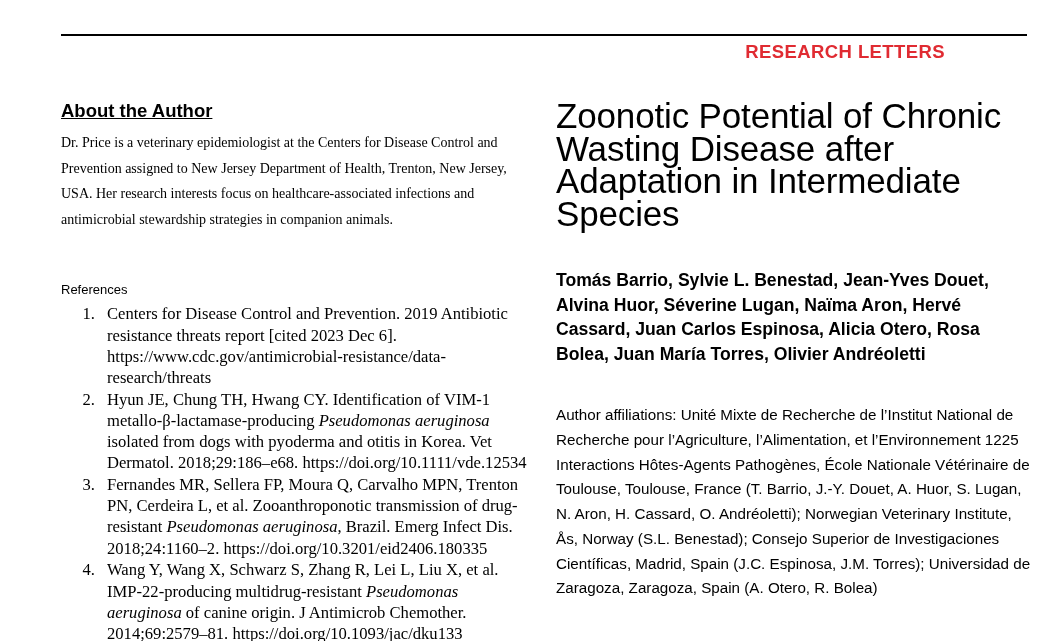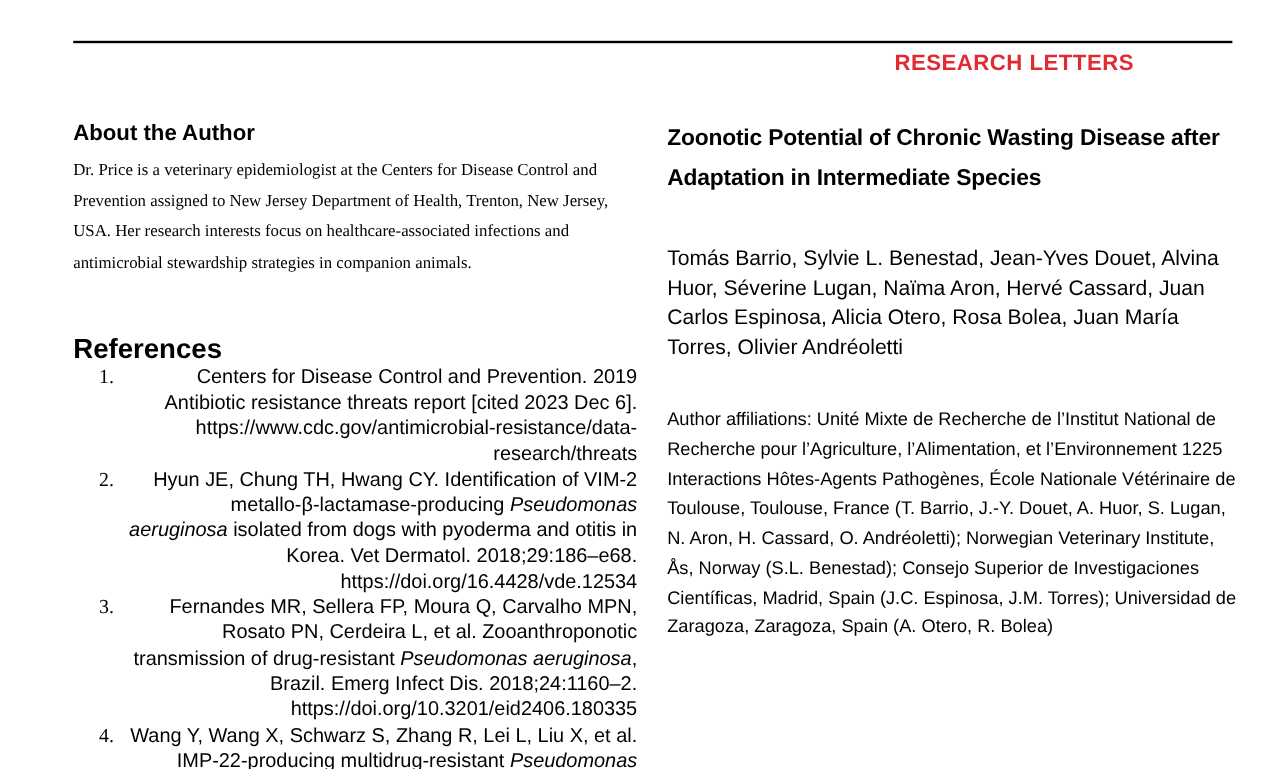--- a/index.html
+++ b/index.html
@@ -57,78 +57,78 @@
   }
 
   
   .sec-head {
     font-family: "Liberation Sans", sans-serif;
     font-size: 18.5px;
     font-weight: 700;
     line-height: 22px;
     margin: 0 0 8px 0;
     color: #000;
+    text-decoration: underline;
   }
   .about-body {
     font-family: "Liberation Serif", serif;
     font-size: 14px;
     line-height: 25.6px;
     margin: 0;
     color: #000;
   }
   .refs-head {
     font-family: "Liberation Sans", sans-serif;
-    font-size: 23px;
-    font-weight: 700;
+    font-size: 13px;
+    font-weight: 400;
     line-height: 22px;
     margin: 47px 0 2px 0;
   }
   ol.reflist {
     margin: 0;
     padding: 0;
     list-style: none;
     counter-reset: refnum;
   }
   ol.reflist > li {
     position: relative;
     counter-increment: refnum;
     padding-left: 46px;
-    font-family: Liberation Sans, sans-serif;
+    font-family: Liberation Serif, serif;
     font-size: 16.6px;
     line-height: 21.2px;
     margin: 0 0 0.5px 0;
-    text-align: right;
   }
   ol.reflist > li::before {
     content: counter(refnum) ".";
     position: absolute;
     left: 12px;
     top: 0;
     width: 22px;
     text-align: right;
     font-family: "Liberation Serif", serif;
     font-size: 16.6px;
     line-height: 21.2px;
   }
   .it { font-style: italic; }
 
   
   .art-title {
     font-family: "Liberation Sans", sans-serif;
-    font-size: 19px;
-    font-weight: 700;
+    font-size: 35px;
+    font-weight: 400;
     line-height: 32.5px;
     letter-spacing: -0.15px;
     margin: 0;
     color: #000;
   }
   .art-authors {
     font-family: "Liberation Sans", sans-serif;
     font-size: 17.6px;
-    font-weight: 400;
+    font-weight: 700;
     line-height: 24.6px;
     margin: 38px 0 0 0;
     color: #000;
   }
   .art-affil {
     font-family: "Liberation Sans", sans-serif;
     font-size: 15.2px;
     font-weight: 400;
     line-height: 24.7px;
     margin: 37px 0 0 0;
@@ -154,22 +154,22 @@
   <div class="col-left">
 
     <h2 class="sec-head">About the Author</h2>
 
     <p class="about-body">Dr. Price is a veterinary epidemiologist at the Centers for Disease Control and Prevention assigned to New Jersey Department of Health, Trenton, New Jersey, USA. Her research interests focus on healthcare-associated infections and antimicrobial stewardship strategies in companion animals.</p>
 
     <h2 class="refs-head">References</h2>
 
     <ol class="reflist" id="reflist">
         <li><span>Centers for Disease Control and Prevention. 2019 Antibiotic resistance threats report [cited 2023 Dec 6]. https://www.cdc.gov/antimicrobial-resistance/data-research/threats</span></li>
-        <li><span>Hyun JE, Chung TH, Hwang CY. Identification of VIM-2 metallo-β-lactamase-producing </span><span class="it">Pseudomonas aeruginosa</span><span> isolated from dogs with pyoderma and otitis in Korea. Vet Dermatol. 2018;29:186–e68. https://doi.org/16.4428/vde.12534</span></li>
-        <li><span>Fernandes MR, Sellera FP, Moura Q, Carvalho MPN, Rosato PN, Cerdeira L, et al. Zooanthroponotic transmission of drug-resistant </span><span class="it">Pseudomonas aeruginosa</span><span>, Brazil. Emerg Infect Dis. 2018;24:1160–2. https://doi.org/10.3201/eid2406.180335</span></li>
+        <li><span>Hyun JE, Chung TH, Hwang CY. Identification of VIM-1 metallo-β-lactamase-producing </span><span class="it">Pseudomonas aeruginosa</span><span> isolated from dogs with pyoderma and otitis in Korea. Vet Dermatol. 2018;29:186–e68. https://doi.org/10.1111/vde.12534</span></li>
+        <li><span>Fernandes MR, Sellera FP, Moura Q, Carvalho MPN, Trenton PN, Cerdeira L, et al. Zooanthroponotic transmission of drug-resistant </span><span class="it">Pseudomonas aeruginosa</span><span>, Brazil. Emerg Infect Dis. 2018;24:1160–2. https://doi.org/10.3201/eid2406.180335</span></li>
         <li><span>Wang Y, Wang X, Schwarz S, Zhang R, Lei L, Liu X, et al. IMP-22-producing multidrug-resistant </span><span class="it">Pseudomonas aeruginosa</span><span> of canine origin. J Antimicrob Chemother. 2014;69:2579–81. https://doi.org/10.1093/jac/dku133</span></li>
       </ol>
   </div>
 
   <div class="col-right">
 
     <h1 class="art-title">Zoonotic Potential of Chronic Wasting Disease after Adaptation in Intermediate Species</h1>
 
     <p class="art-authors">Tomás Barrio, Sylvie L. Benestad, Jean-Yves Douet, Alvina Huor, Séverine Lugan, Naïma Aron, Hervé Cassard, Juan Carlos Espinosa, Alicia Otero, Rosa Bolea, Juan María Torres, Olivier Andréoletti</p>
 

